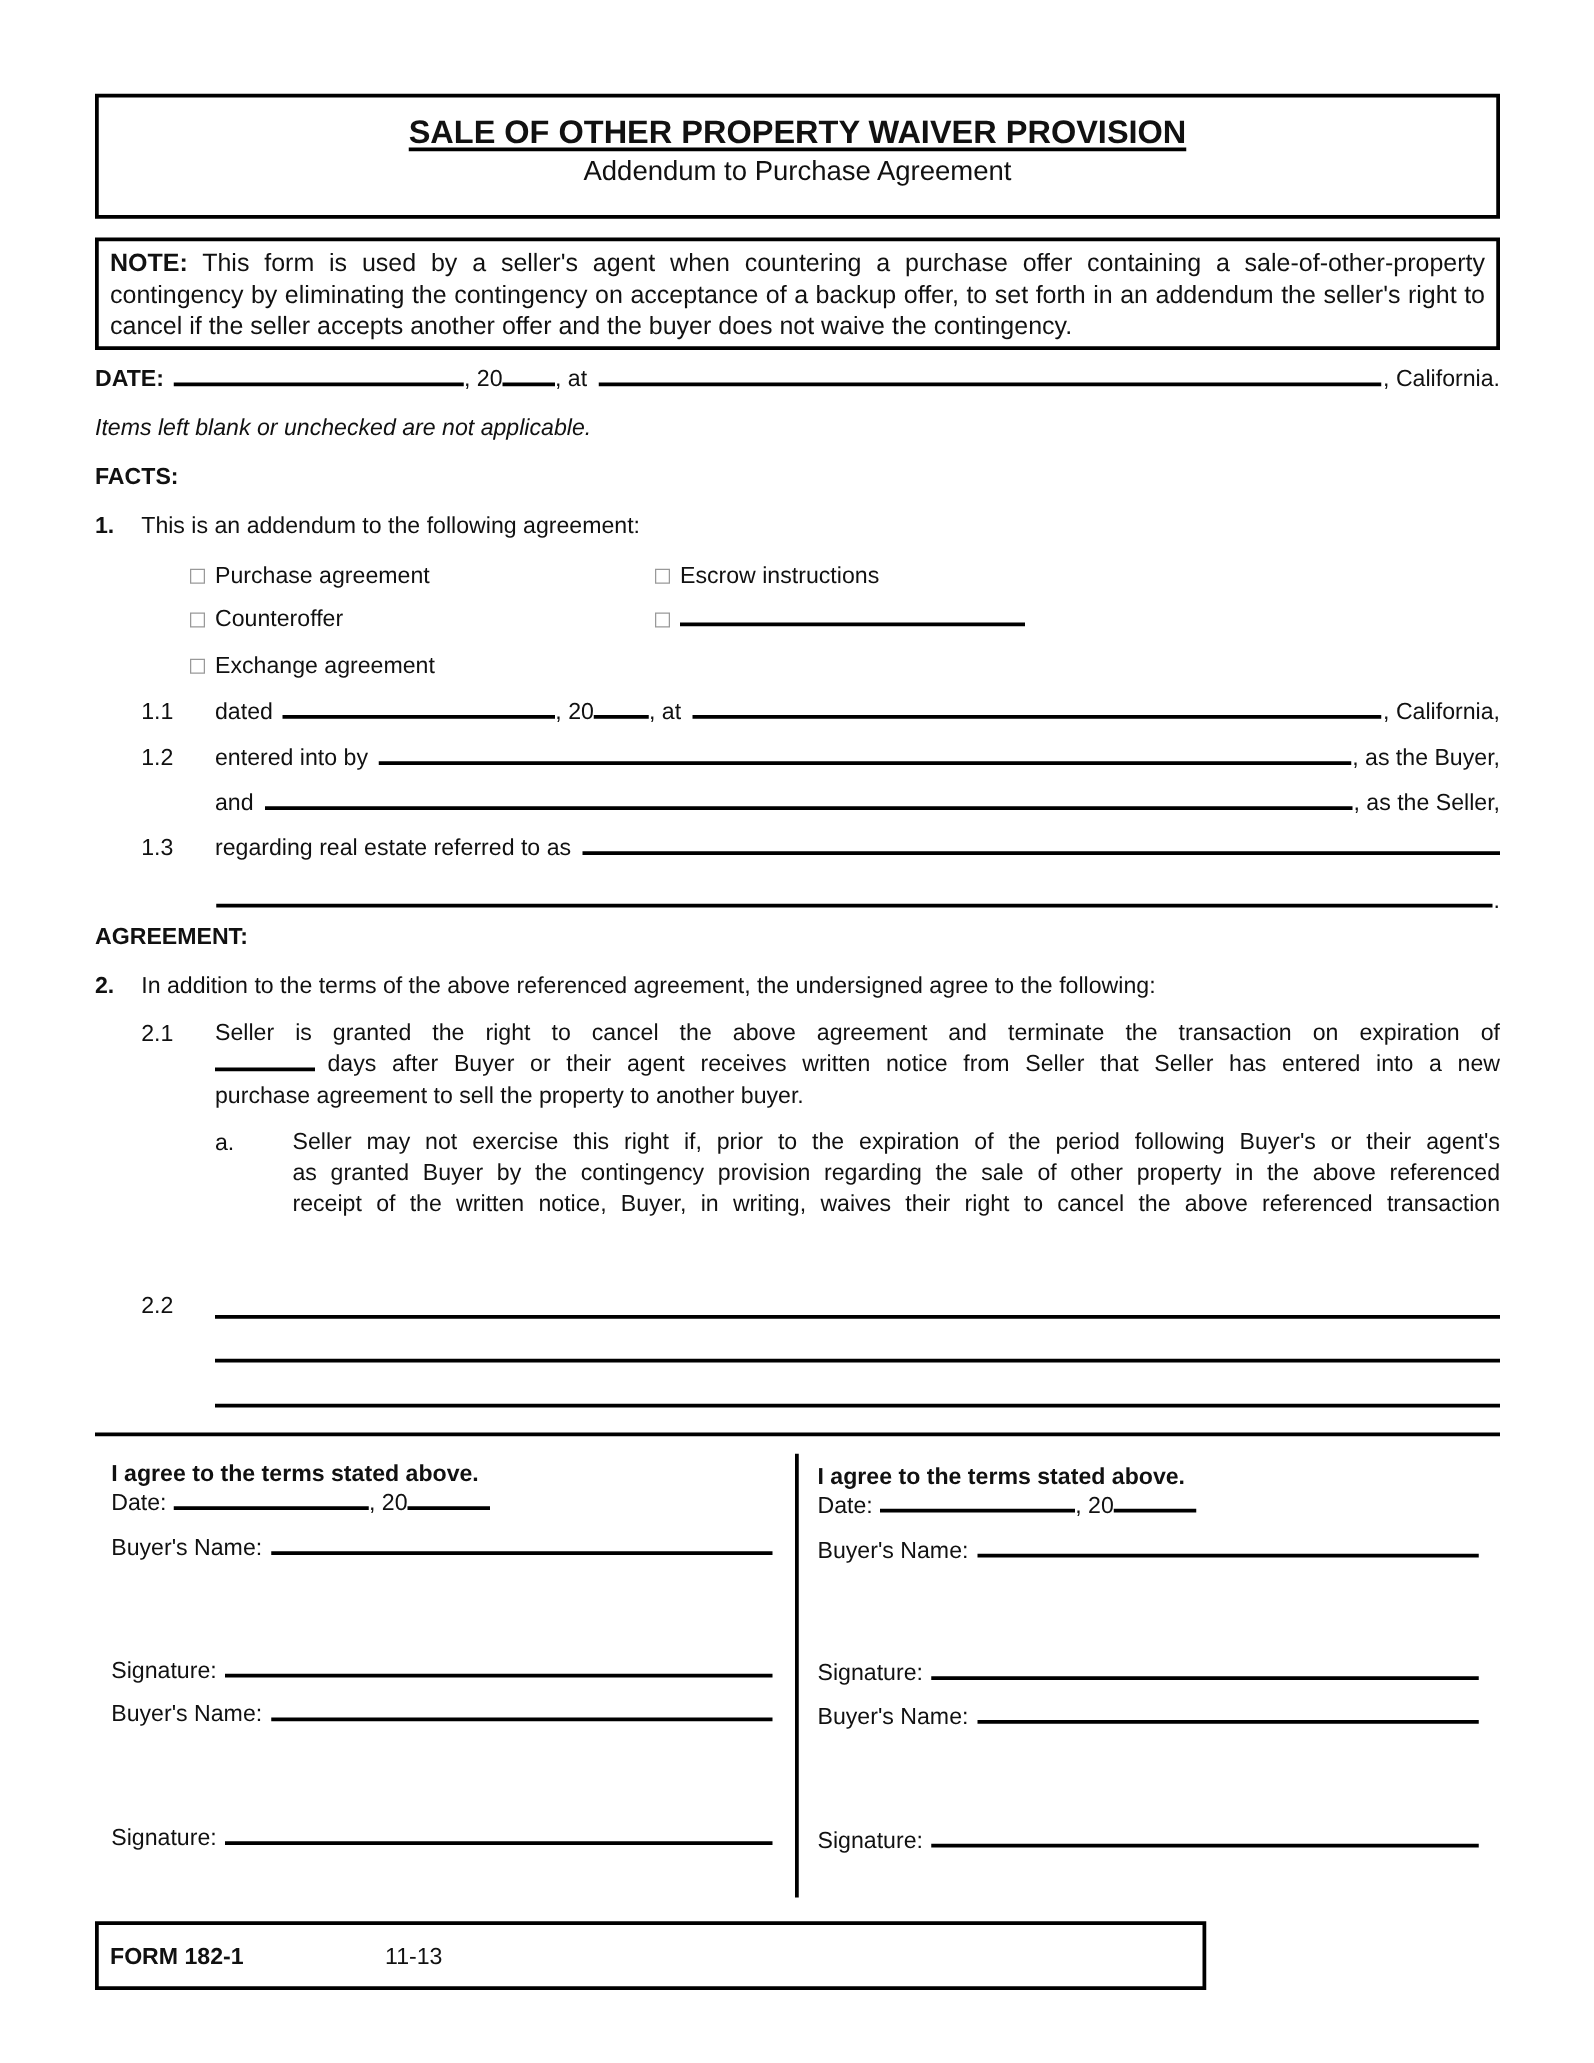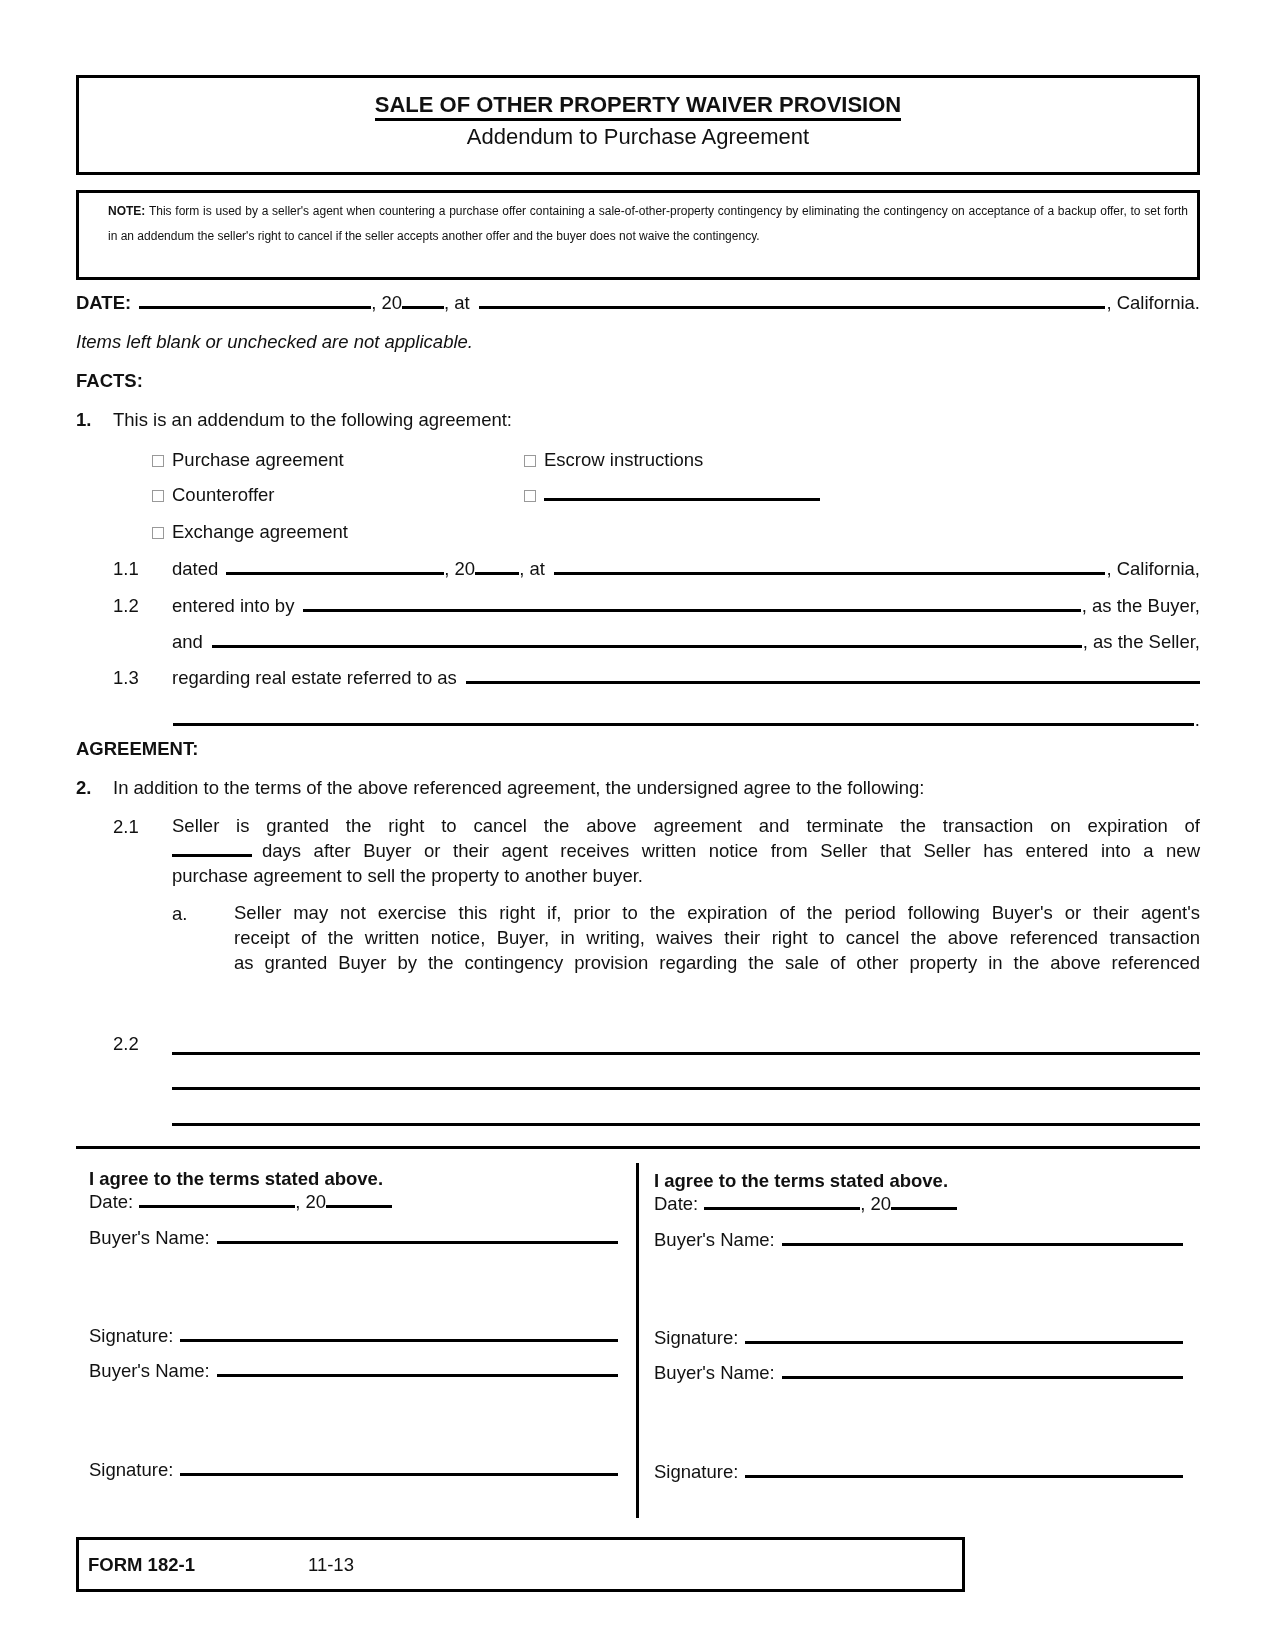--- a/index.html
+++ b/index.html
@@ -17,27 +17,27 @@
   .fill { flex: 1; border-bottom: 3px solid #000; margin: 0 1px; height: 1px; }
   .cb { display: inline-block; width: 12px; height: 12px; border: 1px solid #999; box-sizing: border-box; margin-right: 8px; vertical-align: -1px; }
   .just { text-align: justify; line-height: 25px; }
   .just-last { text-align-last: justify; }
 </style>
 </head>
 <body>
 
 <div class="box" style="left:76px; top:75px; width:1124px; height:100px;">
   <div class="abs" style="left:0; right:0; top:14px; text-align:center;">
-    <span style="font-size:22px; font-weight:bold; border-bottom:3px solid #000; padding-bottom:0; line-height:26px; display:inline-block;">SALE OF OTHER PROPERTY WAIVER PROVISION</span>
+    <span style="font-size:26px; font-weight:bold; border-bottom:3px solid #000; padding-bottom:0; line-height:26px; display:inline-block;">SALE OF OTHER PROPERTY WAIVER PROVISION</span>
   </div>
   <div class="abs" style="left:0; right:0; top:46px; text-align:center; font-size:22px;">Addendum to Purchase Agreement</div>
 </div>
 
 <div class="box" style="left:76px; top:190px; width:1124px; height:90px; padding:6px 9px;">
-  <div class="just" style="font-size:12px; line-height:25px;margin-left:20px;">
+  <div class="just" style="font-size:20px; line-height:25px;">
     <span class="b">NOTE:</span>
     <span>This form is used by a seller's agent when countering a purchase offer containing a sale-of-other-property contingency by eliminating the contingency on acceptance of a backup offer, to set forth in an addendum the seller's right to cancel if the seller accepts another offer and the buyer does not waive the contingency.</span>
   </div>
 </div>
 
 <div class="row flex" style="left:76px; top:292px; width:1124px;">
   <span class="b">DATE:</span>
   <span class="line" style="width:232px; margin-left:8px;"></span>
   <span>, 20</span>
   <span class="line" style="width:42px;"></span>
@@ -113,22 +113,22 @@
   <div class="flex" style="white-space:nowrap;">
     <span class="line" style="width:80px; margin-right:10px;"></span>
     <span style="flex:1; text-align:justify; text-align-last:justify;">days after Buyer or their agent receives written notice from Seller that Seller has entered into a new</span>
   </div>
   <div>purchase agreement to sell the property to another buyer.</div>
 </div>
 
 <div class="row" style="left:172px; top:903px;">a.</div>
 <div class="abs" style="left:234px; top:900px; width:966px; line-height:25px;">
   <div style="white-space:nowrap; text-align:justify; text-align-last:justify;">Seller may not exercise this right if, prior to the expiration of the period following Buyer's or their agent's</div>
+  <div style="white-space:nowrap; text-align:justify; text-align-last:justify;">as granted Buyer by the contingency provision regarding the sale of other property in the above referenced</div>
   <div style="white-space:nowrap; text-align:justify; text-align-last:justify;">receipt of the written notice, Buyer, in writing, waives their right to cancel the above referenced transaction</div>
-  <div style="white-space:nowrap; text-align:justify; text-align-last:justify;">as granted Buyer by the contingency provision regarding the sale of other property in the above referenced</div>
 </div>
 
 <div class="row" style="left:113px; top:1033px;">2.2</div>
 <div class="hline" style="left:172px; width:1028px; top:1052px;"></div>
 <div class="hline" style="left:172px; width:1028px; top:1087px;"></div>
 <div class="hline" style="left:172px; width:1028px; top:1123px;"></div>
 
 <div class="hline" style="left:76px; width:1124px; top:1146px;"></div>
 
 <div class="abs" style="left:636px; top:1163px; width:3px; height:355px; background:#000;"></div>

